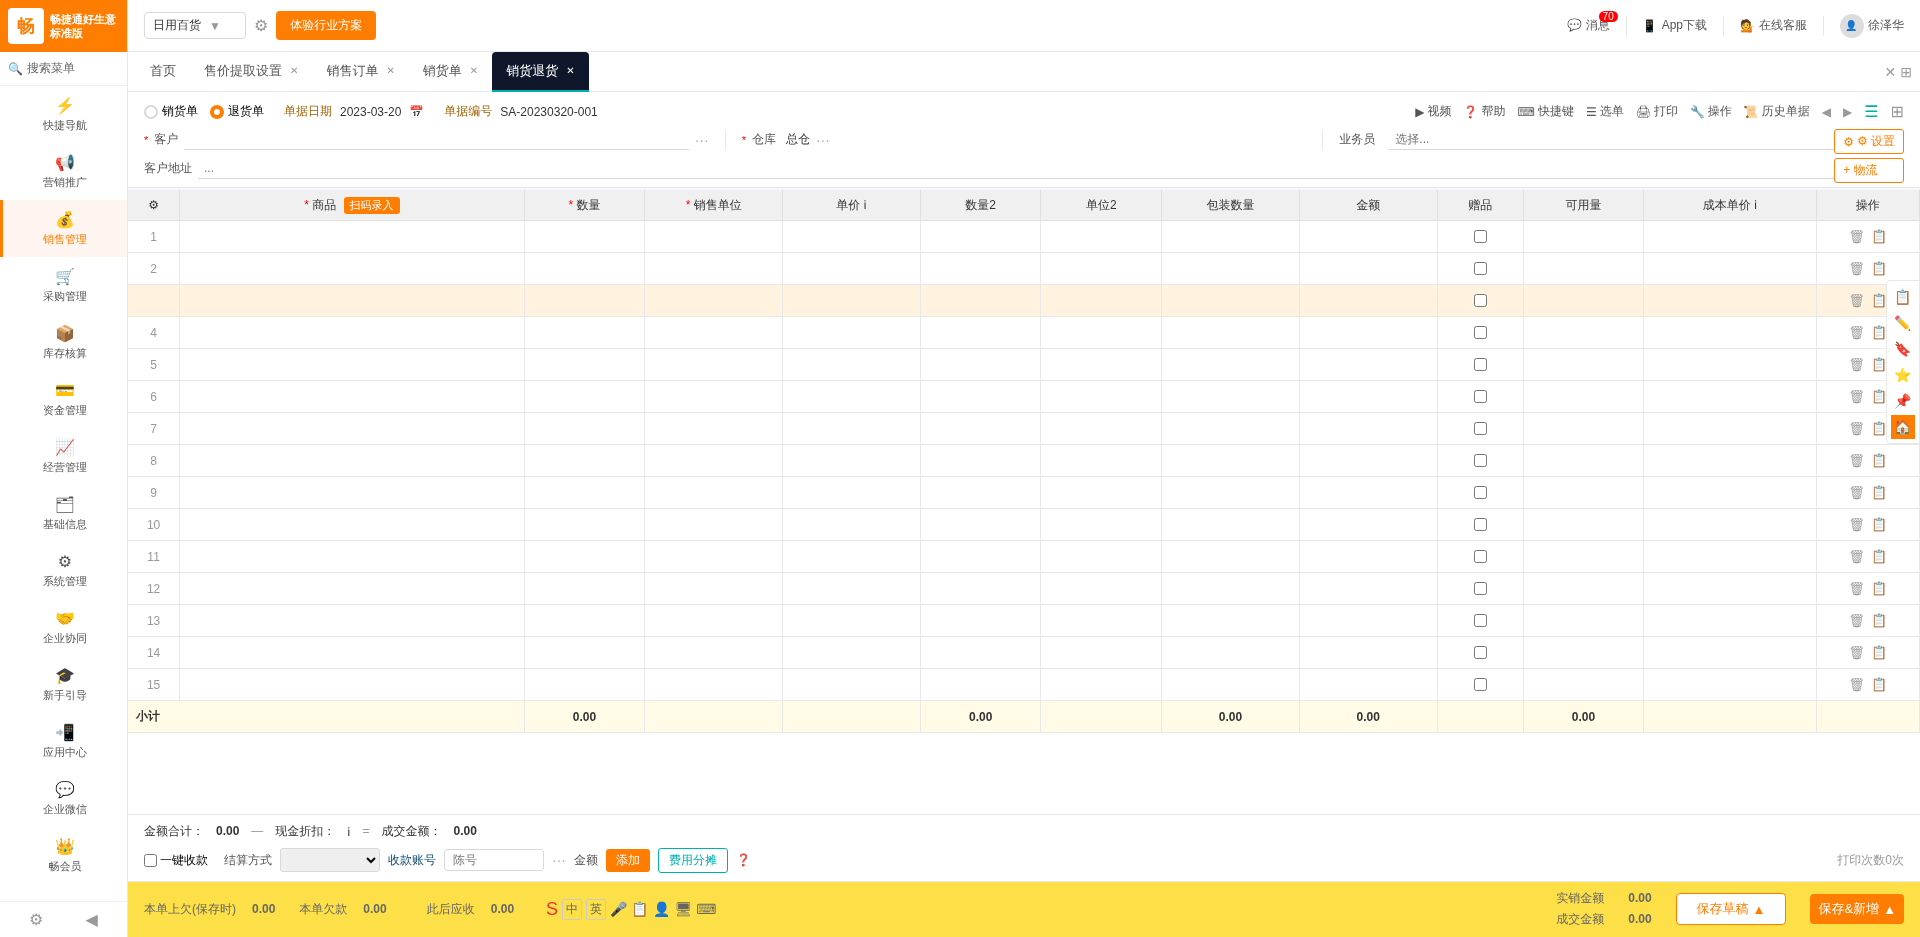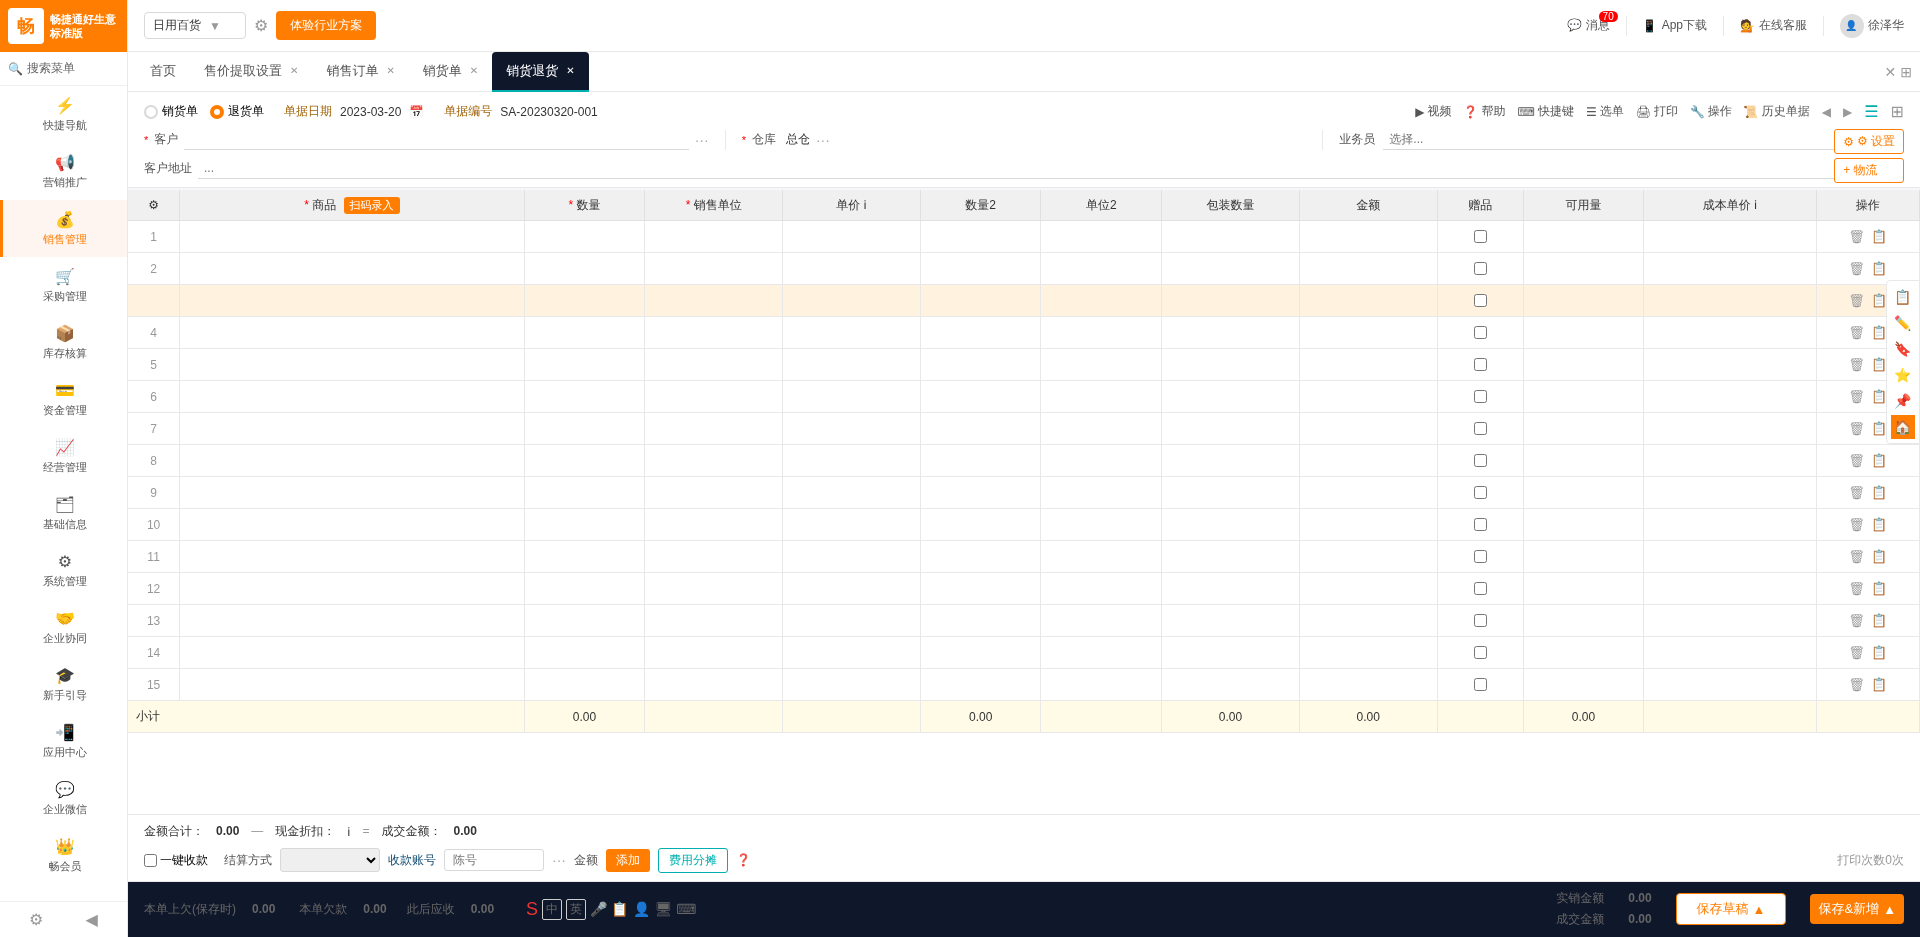--- a/index.html
+++ b/index.html
@@ -62,37 +62,37 @@
     tr.highlight-row { background: #fff3e0; }
     tr.highlight-row td { background: #fff3e0; }
     .row-num { color: #999; }
     .checkbox-cell { display: flex; justify-content: center; align-items: center; }
     input[type=checkbox] { width: 13px; height: 13px; cursor: pointer; accent-color: #ff7d00; }
     .action-icons { display: flex; justify-content: center; gap: 6px; }
     .action-icon { font-size: 13px; color: #999; cursor: pointer; }
 
     
     .table-footer { background: #fffbe6; }
-    .table-footer td { background: #fffbe6; font-weight: normal; color: #333; margin-top: 32px; }
+    .table-footer td { background: #fffbe6; font-weight: bold; color: #333; margin-top: 32px; }
 
     
     .bottom-area { background: #fff; padding: 8px 16px; border-top: 1px solid #e8e8e8; }
     .amount-row { display: flex; align-items: center; gap: 12px; font-size: 12px; color: #333; margin-bottom: 8px; }
     .amount-dash { color: #999; }
     .amount-equal { color: #999; }
     .payment-row { display: flex; align-items: center; gap: 8px; font-size: 12px; }
     .payment-checkbox { display: flex; align-items: center; gap: 3px; }
     .payment-input { border: 1px solid #d9d9d9; border-radius: 3px; padding: 3px 8px; width: 100px; font-size: 12px; }
     .add-btn { background: #ff7d00; color: #fff; border: none; border-radius: 3px; padding: 3px 10px; font-size: 12px; cursor: pointer; }
     .fee-btn { border: 1px solid #00b0b0; color: #00b0b0; border-radius: 3px; padding: 3px 10px; font-size: 12px; cursor: pointer; background: #fff; }
     .btn-draft { border: 1px solid #ff7d00; color: #ff7d00; background: #fff; border-radius: 4px; padding: 6px 20px; font-size: 13px; cursor: pointer; display: flex; align-items: center; gap: 4px; }
     .btn-save { background: #ff7d00; color: #fff; border: none; border-radius: 4px; padding: 6px 8px; font-size: 13px; cursor: pointer; display: flex; align-items: center; gap: 4px; }
 
     
-    .status-bar { background: #0f172a; padding: 6px 16px; border-top: 1px solid #e8e8e8; display: flex; align-items: center; gap: 16px; font-size: 12px; color: #666; }
+    .status-bar { background: #fde047; padding: 6px 16px; border-top: 1px solid #e8e8e8; display: flex; align-items: center; gap: 16px; font-size: 12px; color: #666; }
 
     
     .quick-actions { position: fixed; right: 0; top: 200px; display: flex; flex-direction: column; gap: 2px; background: #fff; border: 1px solid #e8e8e8; border-radius: 4px 0 0 4px; padding: 4px; }
     .qa-btn { width: 24px; height: 24px; display: flex; align-items: center; justify-content: center; font-size: 14px; color: #999; cursor: pointer; }
     .main-wrapper { flex: 1; display: flex; flex-direction: column; overflow: hidden; position: relative; }
 
     .form-top-section { background: #fff; padding: 10px 16px 8px; border-bottom: 1px solid #e8e8e8; }
 
     .topbar-divider { width: 1px; height: 20px; background: #e8e8e8; }
   </style>
@@ -307,21 +307,21 @@
           <span class="field-dots">···</span>
         </div>
         <div style="width:1px;height:20px;background:#e8e8e8;margin:0 16px;"></div>
         <div style="display:flex;align-items:center;gap:6px;flex:1;">
           <label style="color:#f00;font-size:11px;">*</label>
           <label style="color:#555;font-size:12px;">仓库</label>
           <span style="color:#333;font-size:12px;margin-left:4px;">总仓</span>
           <span class="field-dots">···</span>
         </div>
         <div style="width:1px;height:20px;background:#e8e8e8;margin:0 16px;"></div>
-        <div style="display:flex;align-items:center;gap:8px;flex:1;">
+        <div style="display:flex;align-items:center;gap:14px;flex:1;">
           <label style="color:#555;font-size:12px;">业务员</label>
           <input type="text" class="form-input" style="width: 160px;" placeholder="选择...">
           <span class="field-dots">···</span>
         </div>
 
         <div style="position:absolute;right:0;top:0;display:flex;flex-direction:column;gap:4px;">
           <button class="side-action-btn">
             <span>⚙</span>
             <span>⚙ 设置</span>
           </button>
@@ -772,21 +772,21 @@
         <span style="cursor:pointer;">❓</span>
         <span style="margin-left:auto;font-size:12px;color:#999;">打印次数0次</span>
       </div>
     </div>
 
     <div class="status-bar">
       <span>本单上欠(保存时)</span>
       <span style="font-weight:bold;">0.00</span>
       <span style="margin-left:8px;">本单欠款</span>
       <span style="font-weight:bold;">0.00</span>
-      <span style="margin-left:4px;">此后应收</span>
+      <span style="margin-left:24px;">此后应收</span>
       <span style="font-weight:bold;">0.00</span>
 
       <div style="margin-left:16px;display:flex;align-items:center;gap:4px;">
         <span style="font-size:18px;color:#e33;">S</span>
         <span style="font-size:12px;border:1px solid #ccc;padding:1px 3px;border-radius:2px;">中</span>
         <span style="font-size:12px;border:1px solid #ccc;padding:1px 3px;border-radius:2px;">英</span>
         <span style="font-size:14px;">🎤</span>
         <span style="font-size:14px;">📋</span>
         <span style="font-size:14px;">👤</span>
         <span style="font-size:14px;">🖥</span>

